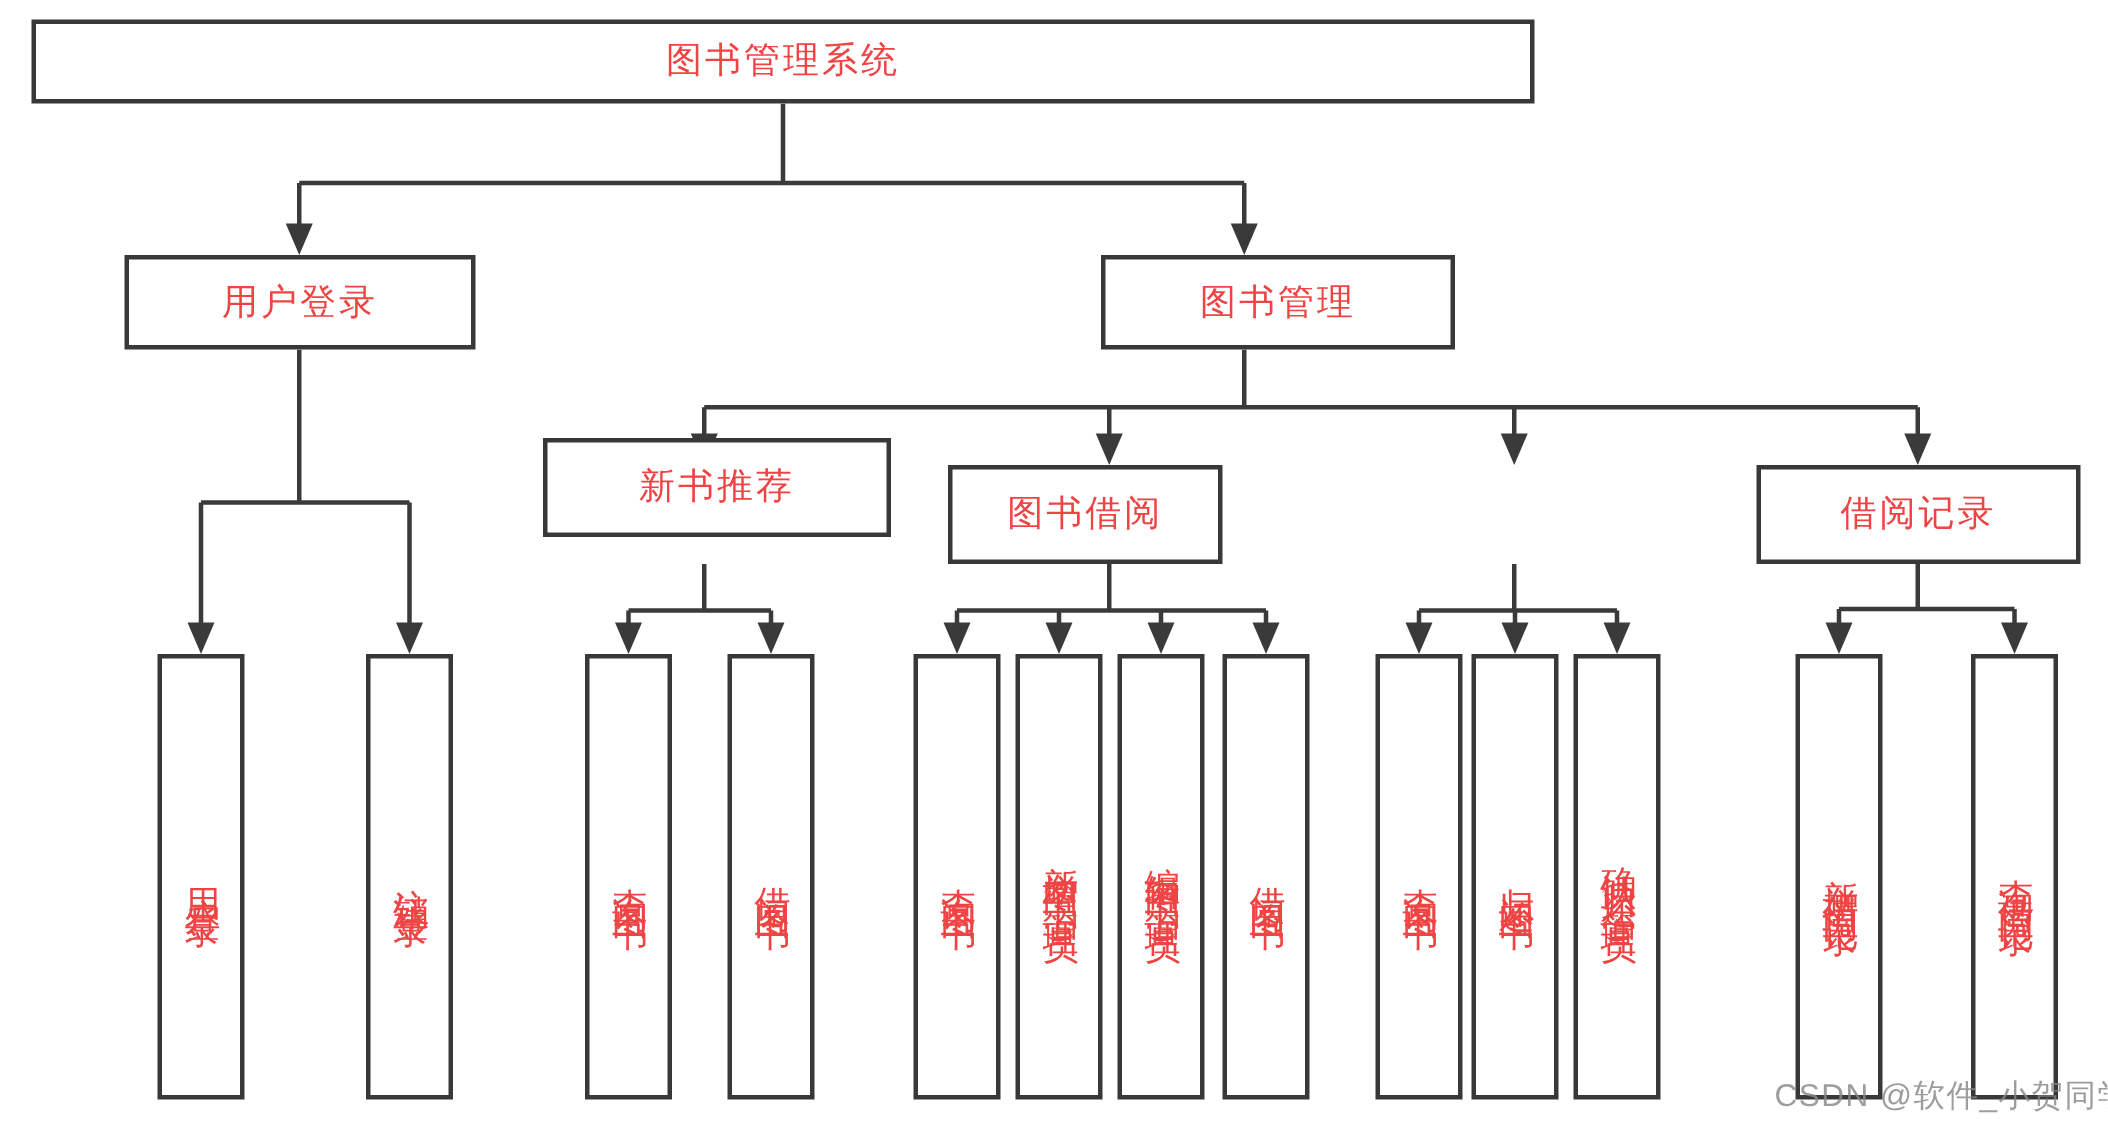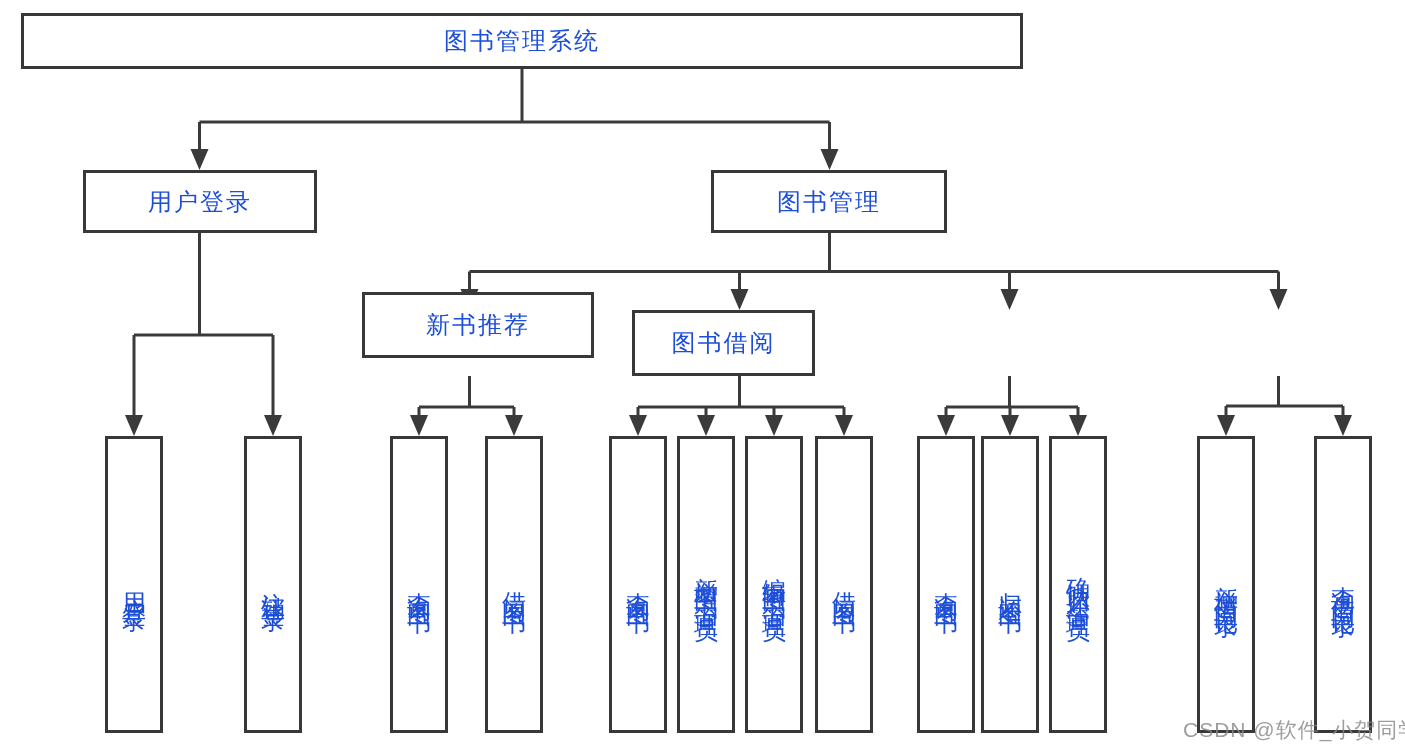--- a/index.html
+++ b/index.html
@@ -12,21 +12,21 @@
   }
   .diagram{position:absolute;left:0;top:0;width:1405px;height:747px;}
   .wires{position:absolute;left:0;top:0;width:1405px;height:747px;}
   .wires .lines{fill:none;stroke:#3a3a3a;stroke-width:3;}
   .wires .arrows{fill:#3a3a3a;stroke:none;}
   .box{
     position:absolute;
     box-sizing:border-box;
     border:3px solid #383838;
     background:#ffffff;
-    color:#1d4ed8;
+    color:#ef4444;
     display:flex;
     align-items:center;
     justify-content:center;
     line-height:1;
   }
   .h{font-size:24px;letter-spacing:2px;white-space:nowrap;}
   .v{
     writing-mode:vertical-rl;
     text-orientation:mixed;
     font-size:24px;
@@ -100,24 +100,25 @@
       M937,415 H955 L946,436 Z
       M1001,415 H1019 L1010,436 Z
       M1069,415 H1087 L1078,436 Z
       M1217,415 H1235 L1226,436 Z
       M1334,415 H1352 L1343,436 Z"></path>
   </svg>
 
   <div class="box h" style="left:21px;top:13px;width:1002px;height:56px">图书管理系统</div>
 
   <div class="box h" style="left:83px;top:170px;width:234px;height:63px">用户登录</div>
-  <div class="box h" style="left:711px;top:170px;width:236px;height:63px">图书管理</div>
+  <div class="box h" style="left:734px;top:170px;width:236px;height:63px">图书管理</div>
 
   <div class="box h" style="left:362px;top:292px;width:232px;height:66px">新书推荐</div>
   <div class="box h" style="left:632px;top:310px;width:183px;height:66px">图书借阅</div>
+  <div class="box h" style="left:1171px;top:310px;width:216px;height:66px">借阅记录</div>
 
   <div class="box v" style="left:105px;top:436px;width:58px;height:297px">用户登录</div>
   <div class="box v" style="left:244px;top:436px;width:58px;height:297px">注销登录</div>
 
   <div class="box v" style="left:390px;top:436px;width:58px;height:297px">查询图书</div>
   <div class="box v" style="left:485px;top:436px;width:58px;height:297px">借阅图书</div>
 
   <div class="box v" style="left:609px;top:436px;width:58px;height:297px">查询图书</div>
   <div class="box v" style="left:677px;top:436px;width:58px;height:297px">新增图书（管理员）</div>
   <div class="box v" style="left:745px;top:436px;width:58px;height:297px">编辑图书（管理员）</div>

